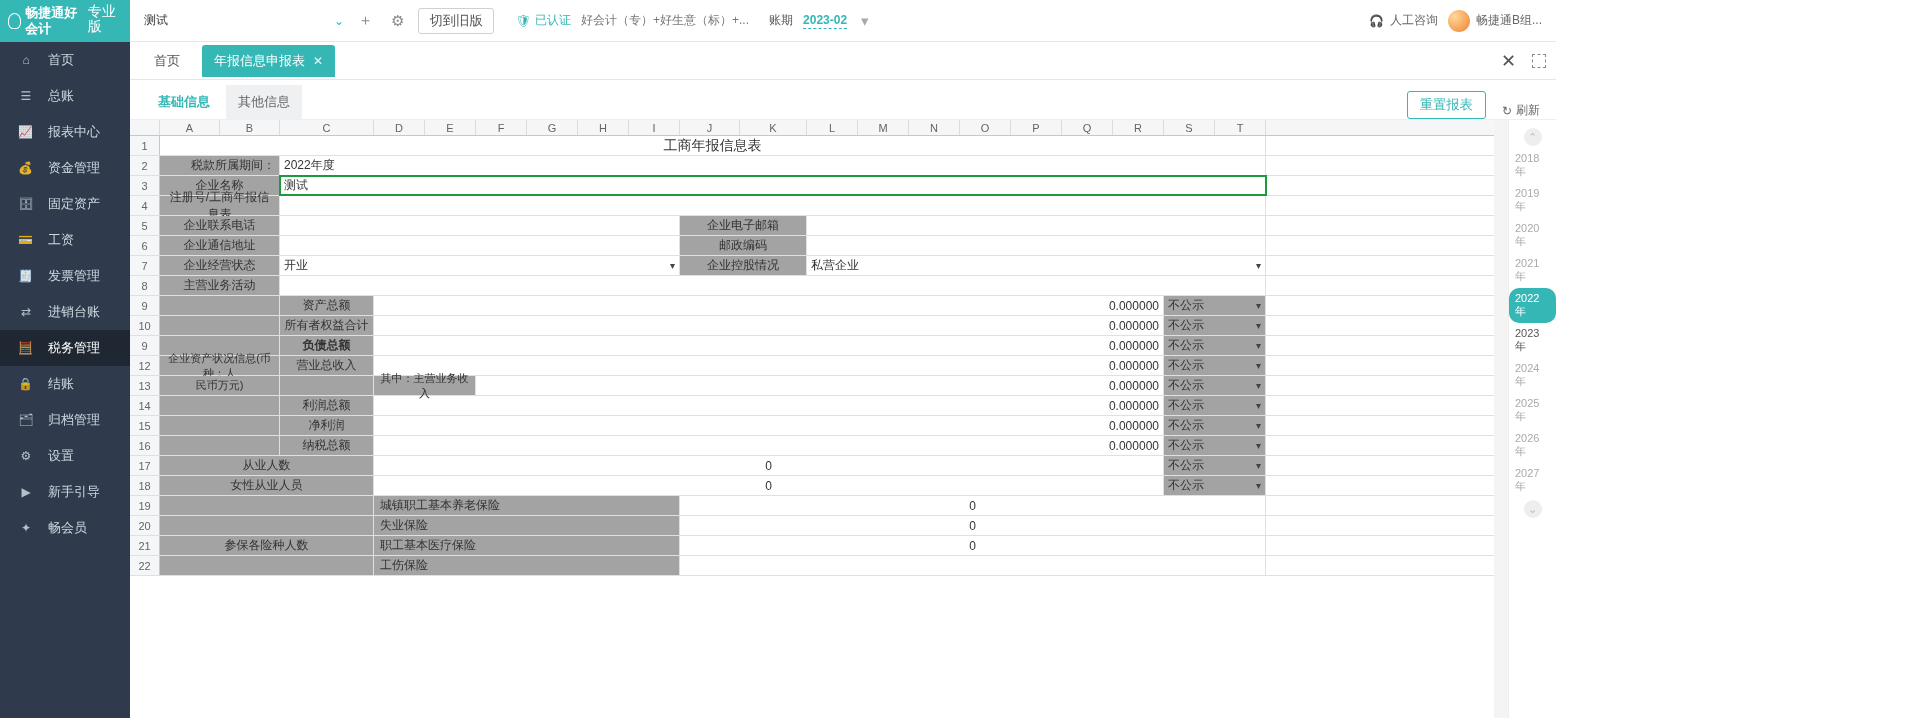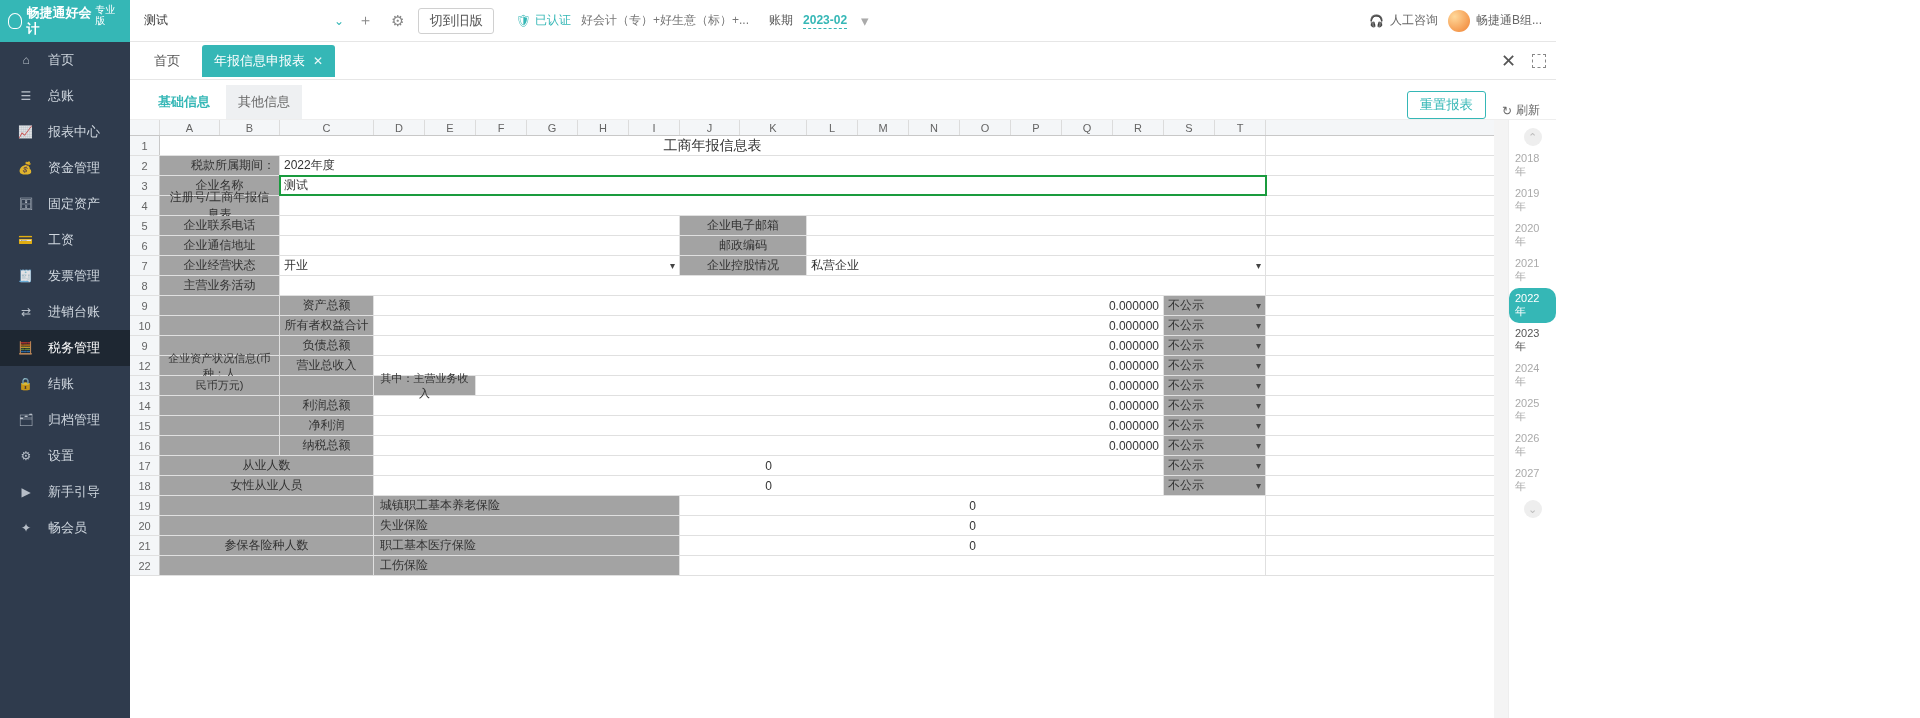--- a/index.html
+++ b/index.html
@@ -3,21 +3,21 @@
 <meta charset="utf-8">
 <style>
 * { margin: 0; padding: 0; box-sizing: border-box; }
 body { font-family: "Microsoft YaHei", Arial, sans-serif; font-size: 12px; color: #333; overflow: hidden; }
 .app { display: flex; height: 718px; width: 1556px; }
 
 
 .sidebar { width: 130px; background: #2f3b4d; color: #cfd6de; display: flex; flex-direction: column; flex-shrink: 0; }
 .logo-area { background: #35b7b6; height: 42px; padding: 4px 8px; display: flex; flex-direction: row; justify-content: center; color: #fff; }
 .logo-main { font-size: 13px; font-weight: bold; line-height: 1.2; display: flex; align-items: center; gap: 4px;}
-.logo-sub { font-size: 10px; line-height: 1.1; }
+.logo-sub { font-size: 14px; line-height: 1.1; }
 .cloud-icon { width: 16px; height: 16px; border: 1.5px solid #fff; border-radius: 50% 50% 40% 40%; position: relative; display:inline-block; }
 .nav-item { height: 36px; display: flex; align-items: center; padding-left: 18px; gap: 14px; cursor: pointer; }
 .nav-item.active { background: #1e2732; color: #fff; }
 .nav-icon { width: 16px; height: 16px; display: inline-flex; align-items: center; justify-content: center; opacity: 0.85; }
 .nav-label { font-size: 13px; }
 
 
 .main { flex: 1; display: flex; flex-direction: column; min-width: 0; }
 .topbar { height: 42px; background: #fff; border-bottom: 1px solid #e6e6e6; display: flex; align-items: center; padding: 0 14px; gap: 10px; font-size: 12px; }
 .org-select { display: flex; align-items: center; gap: 6px; color: #333; min-width: 200px; }
@@ -284,21 +284,21 @@
               <div class="grid-row">
                 <div class="rn">10</div>
                 <div class="cell lbl" style="width:120px;border-bottom:none;border-top:none;"></div>
                 <div class="cell lbl" style="width:94px;">所有者权益合计</div>
                 <div class="cell val-r" style="width:790px;">0.000000</div>
                 <div class="cell dd lbl" style="width:102px;">不公示</div>
               </div>
               <div class="grid-row">
                 <div class="rn">9</div>
                 <div class="cell lbl" style="width:120px;border-bottom:none;border-top:none;"></div>
-                <div class="cell lbl" style="width:94px;">负债总额</div>
+                <div class="cell lbl" style="width:94px;font-weight:bold;">负债总额</div>
                 <div class="cell val-r" style="width:790px;">0.000000</div>
                 <div class="cell dd lbl" style="width:102px;">不公示</div>
               </div>
               <div class="grid-row">
                 <div class="rn">12</div>
                 <div class="cell lbl" style="width:120px;border-bottom:none;font-size:11px;">企业资产状况信息(币种：人</div>
                 <div class="cell lbl" style="width:94px;">营业总收入</div>
                 <div class="cell val-r" style="width:790px;">0.000000</div>
                 <div class="cell dd lbl" style="width:102px;">不公示</div>
               </div>

